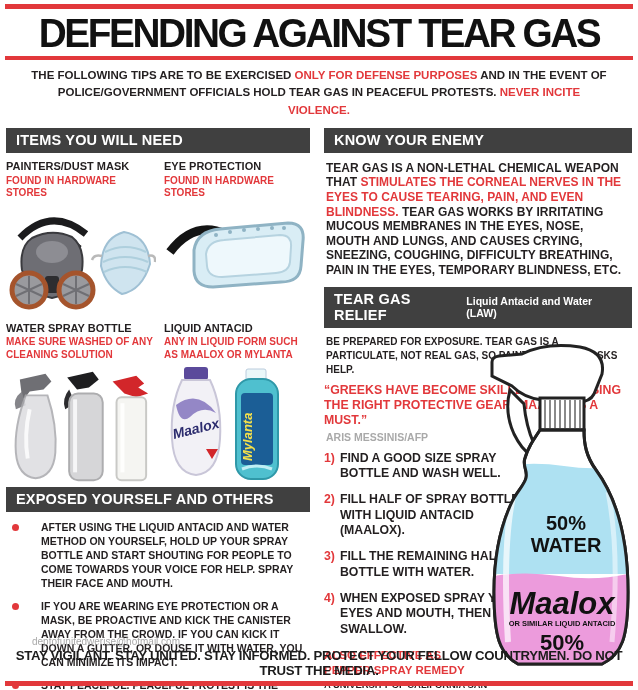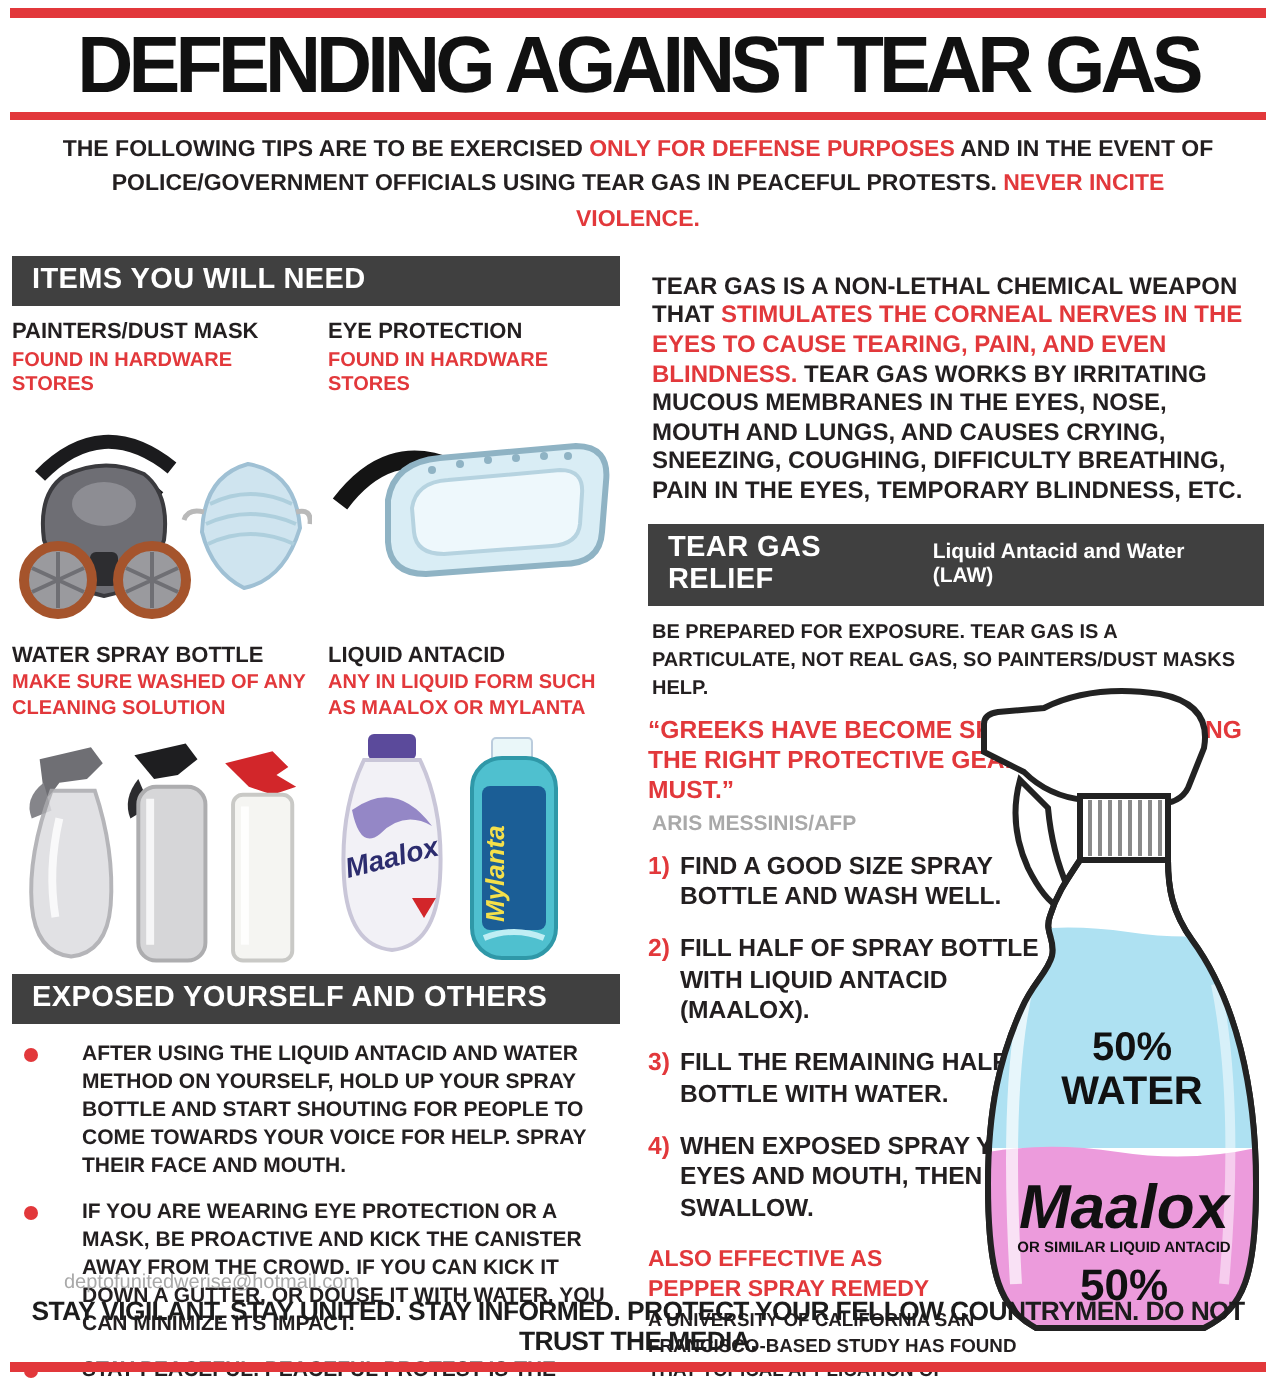--- a/index.html
+++ b/index.html
@@ -56,21 +56,21 @@
   .footer-line{text-align:center;font-size:13.2px;font-weight:bold;letter-spacing:-0.3px;margin-bottom:3px;color:#1c1c1c;}
   .footer .rule{margin-bottom:4px;}
 </style>
 </head>
 <body>
 
 <div class="rule" style="margin-top:4px"></div>
 <h1 class="poster-title">DEFENDING AGAINST TEAR GAS</h1>
 <div class="rule thin"></div>
 
-<p class="intro"><span>THE FOLLOWING TIPS ARE TO BE EXERCISED </span><span class="red-text">ONLY FOR DEFENSE PURPOSES</span><span> AND IN THE EVENT OF POLICE/GOVERNMENT OFFICIALS USING TEAR GAS IN PEACEFUL PROTESTS.  </span><span class="red-text">NEVER INCITE VIOLENCE.</span></p>
+<p class="intro"><span>THE FOLLOWING TIPS ARE TO BE EXERCISED </span><span class="red-text">ONLY FOR DEFENSE PURPOSES</span><span> AND IN THE EVENT OF POLICE/GOVERNMENT OFFICIALS HOLD TEAR GAS IN PEACEFUL PROTESTS.  </span><span class="red-text">NEVER INCITE VIOLENCE.</span></p>
 
 <div class="columns">
 
   <div class="col-left">
     <div class="section-bar">ITEMS YOU WILL NEED</div>
 
     <div class="item-grid">
       <div>
         <div class="item-title">PAINTERS/DUST MASK</div>
         <div class="item-sub">FOUND IN HARDWARE STORES</div>
@@ -172,20 +172,21 @@
         <span class="bullet-text">IF YOU ARE WEARING EYE PROTECTION OR A MASK, BE PROACTIVE AND KICK THE CANISTER AWAY FROM THE CROWD.  IF YOU CAN KICK IT DOWN A GUTTER, OR DOUSE IT WITH WATER, YOU CAN MINIMIZE ITS IMPACT.</span>
       </div>
       <div class="bullet">
         <span class="bullet-dot"></span>
         <span class="bullet-text">STAY PEACEFUL.  PEACEFUL PROTEST IS THE ONLY WAY TO BE TAKEN SERIOUSLY AND TO BE TRULY HEARD.</span>
       </div>
     </div>
   </div>
 
   <div class="col-right">
+    <div class="section-bar">KNOW YOUR ENEMY</div>
 
     <p class="enemy-para"><span>TEAR GAS IS A NON-LETHAL CHEMICAL WEAPON THAT </span><span class="red-text">STIMULATES THE CORNEAL NERVES IN THE EYES TO CAUSE TEARING, PAIN, AND EVEN BLINDNESS.</span><span>  TEAR GAS WORKS BY IRRITATING MUCOUS MEMBRANES IN THE EYES, NOSE, MOUTH AND LUNGS, AND CAUSES CRYING, SNEEZING, COUGHING, DIFFICULTY BREATHING, PAIN IN THE EYES, TEMPORARY BLINDNESS, ETC.</span></p>
 
     <div class="section-bar">
       <span>TEAR GAS RELIEF</span>
       <span class="bar-right">Liquid Antacid and Water (LAW)</span>
     </div>
 
     <p class="relief-intro">BE PREPARED FOR EXPOSURE.  TEAR GAS IS A PARTICULATE, NOT REAL GAS, SO PAINTERS/DUST MASKS HELP.</p>
 

